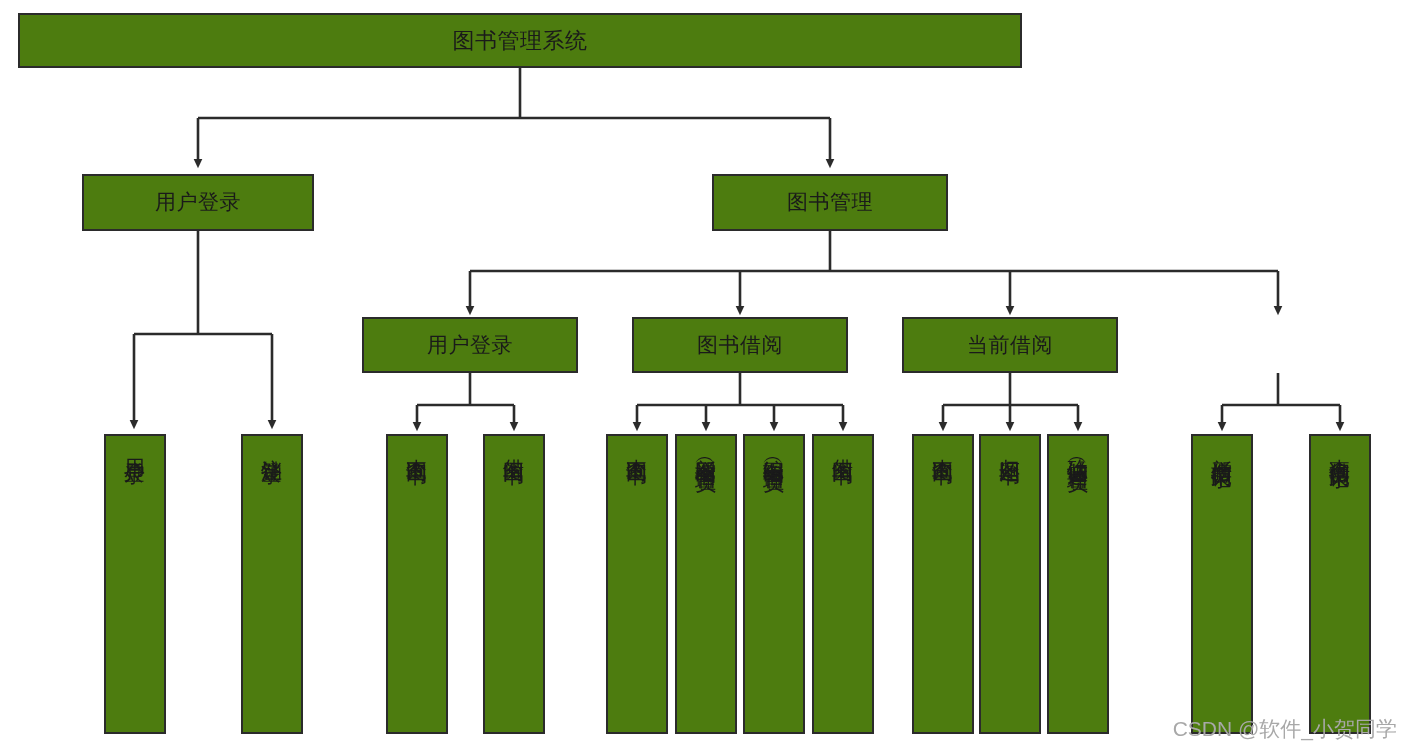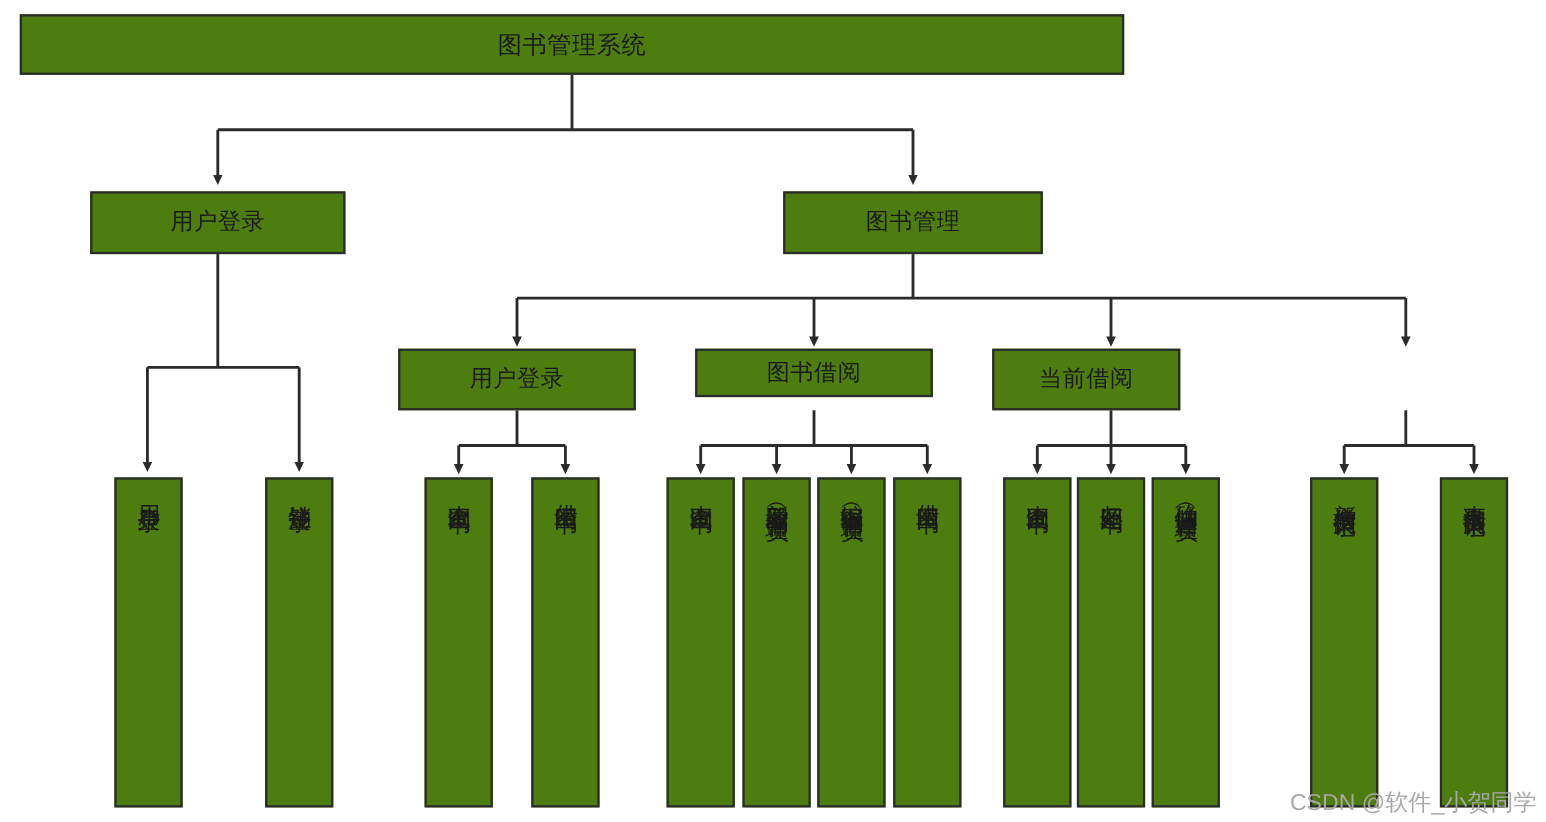--- a/index.html
+++ b/index.html
@@ -124,24 +124,24 @@
   <div class="node horiz" style="left:82px;top:174px;width:232px;height:57px;">
     <span class="lbl">用户登录</span>
   </div>
   <div class="node horiz" style="left:712px;top:174px;width:236px;height:57px;text-align:right;">
     <span class="lbl">图书管理</span>
   </div>
 
   <div class="node horiz" style="left:362px;top:317px;width:216px;height:56px;">
     <span class="lbl">用户登录</span>
   </div>
-  <div class="node horiz" style="left:632px;top:317px;width:216px;height:44px;">
+  <div class="node horiz" style="left:632px;top:317px;width:216px;height:56px;">
     <span class="lbl">图书借阅</span>
   </div>
-  <div class="node horiz" style="left:902px;top:317px;width:171px;height:56px;justify-content:center;">
+  <div class="node horiz" style="left:902px;top:317px;width:216px;height:56px;justify-content:center;">
     <span class="lbl">当前借阅</span>
   </div>
 
   <div class="node vert" style="left:104px;top:434px;width:62px;height:300px;">
     <span class="lbl">用户登录</span>
   </div>
   <div class="node vert" style="left:241px;top:434px;width:62px;height:300px;">
     <span class="lbl">注销登录</span>
   </div>
 

